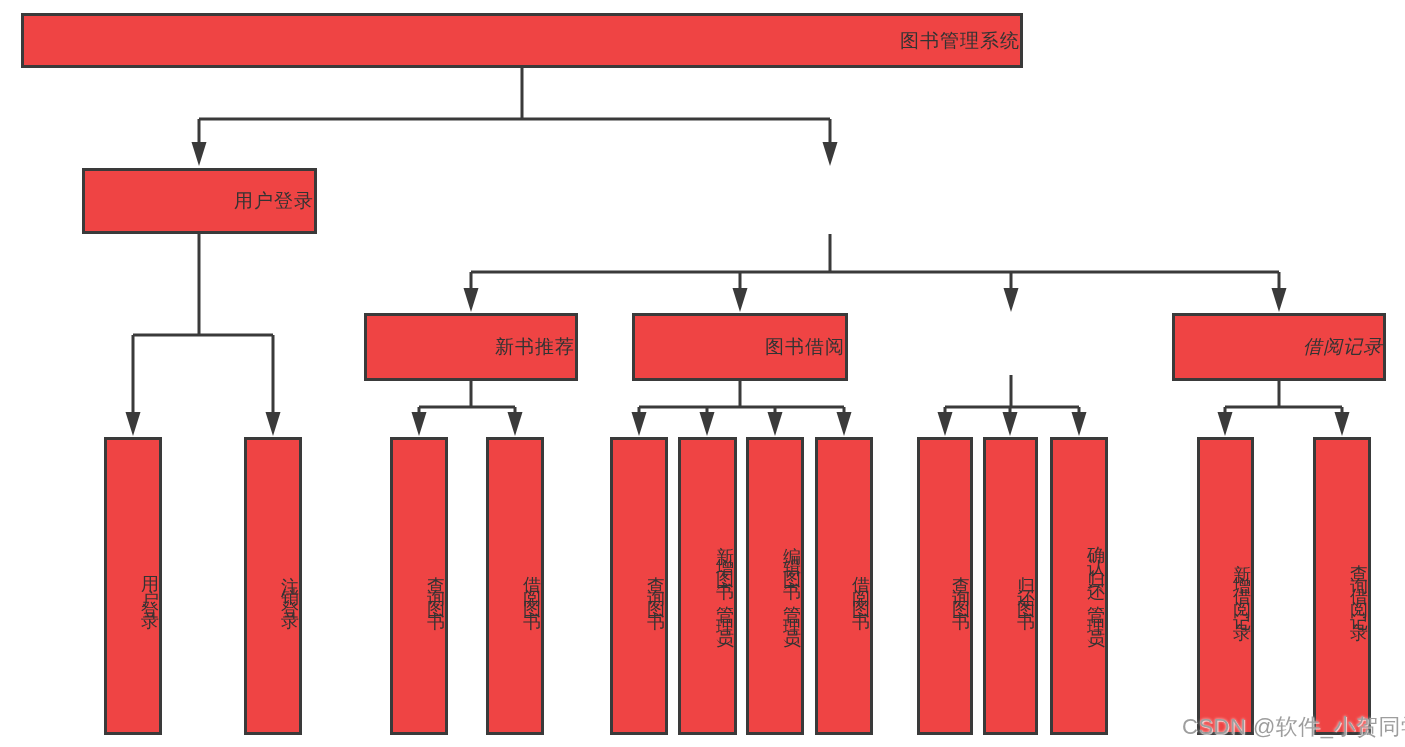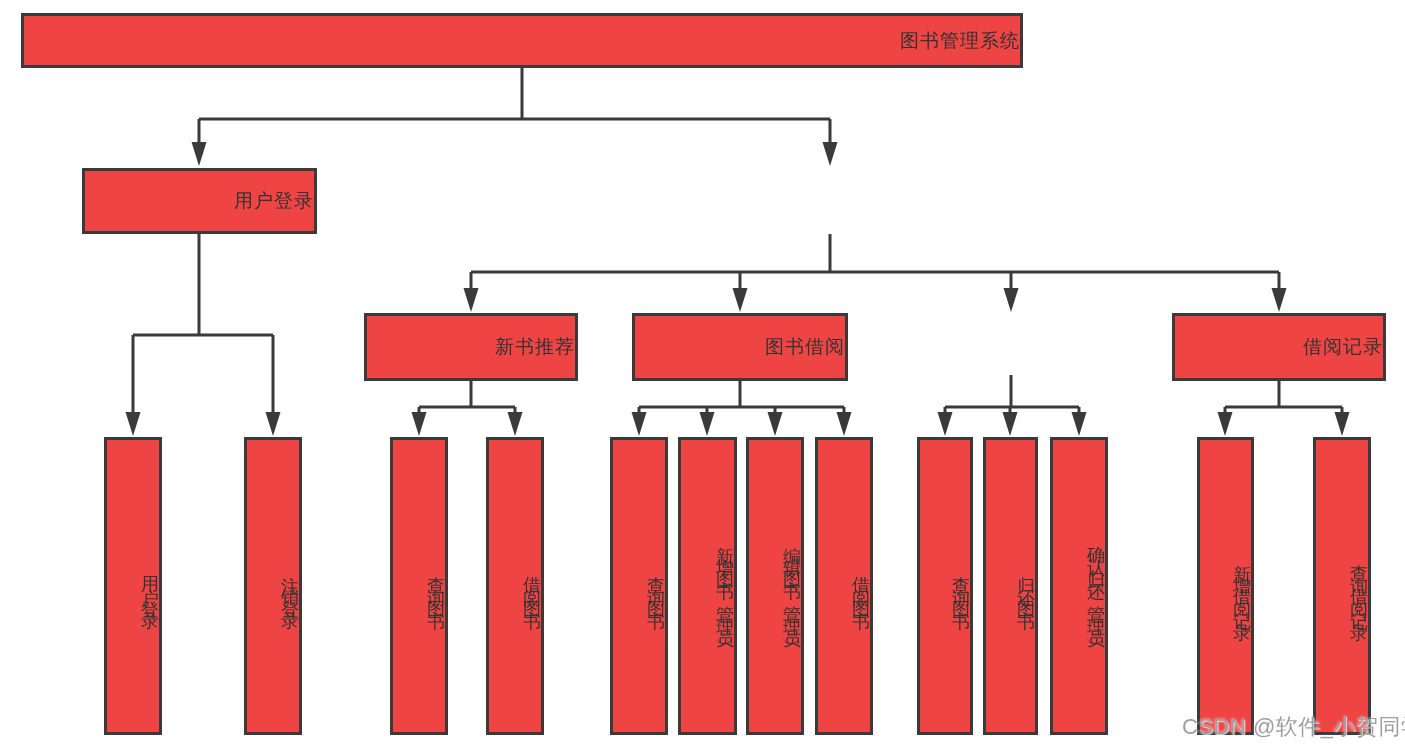--- a/index.html
+++ b/index.html
@@ -27,21 +27,21 @@
     padding-left: 36px;
   }
   .hnode { font-size: 19px; letter-spacing: 1px; }
   .root  { left: 21px;  top: 13px;  width: 1002px; height: 55px; }
   .l2a   { left: 82px;  top: 168px; width: 235px;  height: 66px; }
   .l2b   { left: 712px; top: 168px; width: 235px;  height: 66px; }
   .l3    { top: 313px; height: 68px; }
   .l3a   { left: 364px;  width: 214px; }
   .l3b   { left: 632px;  width: 216px; }
   .l3c   { left: 903px;  width: 215px; }
-  .l3d   { left: 1172px; width: 214px; }
+  .l3d   { left: 1172px; width: 214px; font-style: italic; }
   .leaf  { top: 437px; height: 298px; }
   .vtext {
     writing-mode: vertical-rl;
     text-orientation: mixed;
     font-size: 18px;
     line-height: 1;
     letter-spacing: 12px;
     color: #333333;
     white-space: nowrap;
   }

